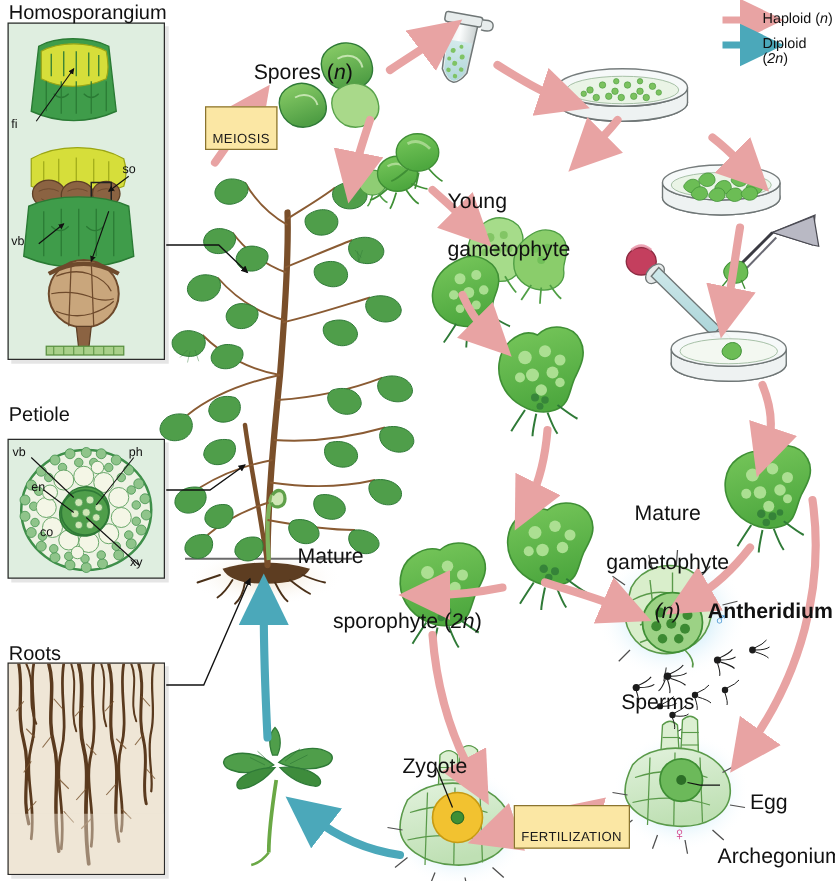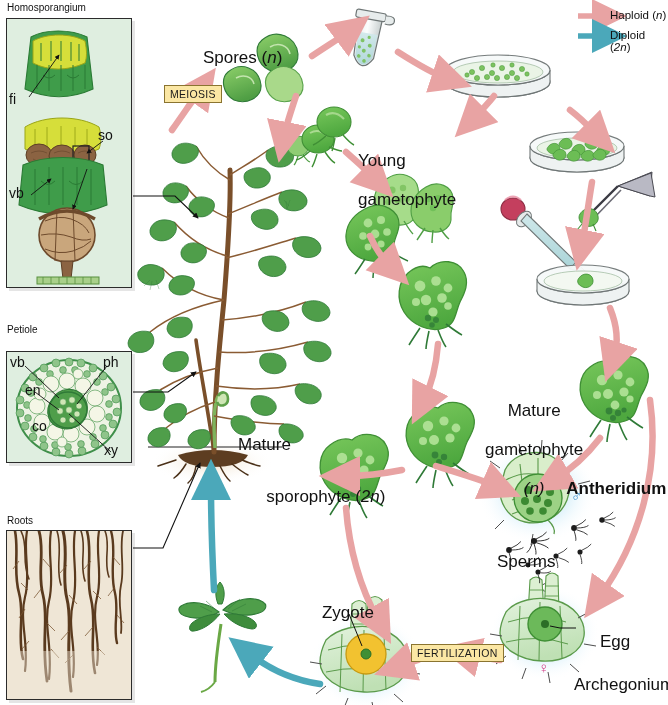--- a/index.html
+++ b/index.html
@@ -2,25 +2,25 @@
 <html><head>
 <meta charset="utf-8">
 <title>Fern Life Cycle</title>
 <style>
   html,body{margin:0;padding:0;background:#ffffff;}
   body{width:668px;height:705px;position:relative;overflow:hidden;
        font-family:"Liberation Sans","DejaVu Sans",sans-serif;color:#1a1a1a;}
   #stage{position:absolute;left:0;top:0;width:668px;height:705px;}
   svg.layer{position:absolute;left:0;top:0;width:668px;height:705px;overflow:visible;}
   .lbl{position:absolute;font-size:17px;line-height:13px;color:#111;white-space:pre;}
-  .lbl.tiny{font-size:14px;}
+  .lbl.tiny{font-size:10px;}
   .ital{font-style:italic;}
-  .panel-title{position:absolute;font-size:10px;color:#111;}
+  .panel-title{position:absolute;font-size:16px;color:#111;}
   .procbox{position:absolute;background:#fbe7a4;border:1px solid #8a7430;
-           font-size:10.5px;letter-spacing:.3px;padding:2px 5px 2px 5px;color:#1a1a1a;}
+           font-size:10.5px;letter-spacing:.3px;padding:19px 5px 2px 5px;color:#1a1a1a;}
   .panel{position:absolute;background:#dfeee0;border:1.4px solid #2b2b2b;
          box-shadow:3px 3px 0 rgba(0,0,0,.10);}
   .panel.roots{background:#ece2d2;}
   .symbol{position:absolute;font-size:15px;font-weight:bold;}
   .male{color:#3d8fd0;}
   .female{color:#d23a86;}
   .legend-txt{position:absolute;font-size:11.5px;color:#111;}
 </style>
 </head>
 <body>

